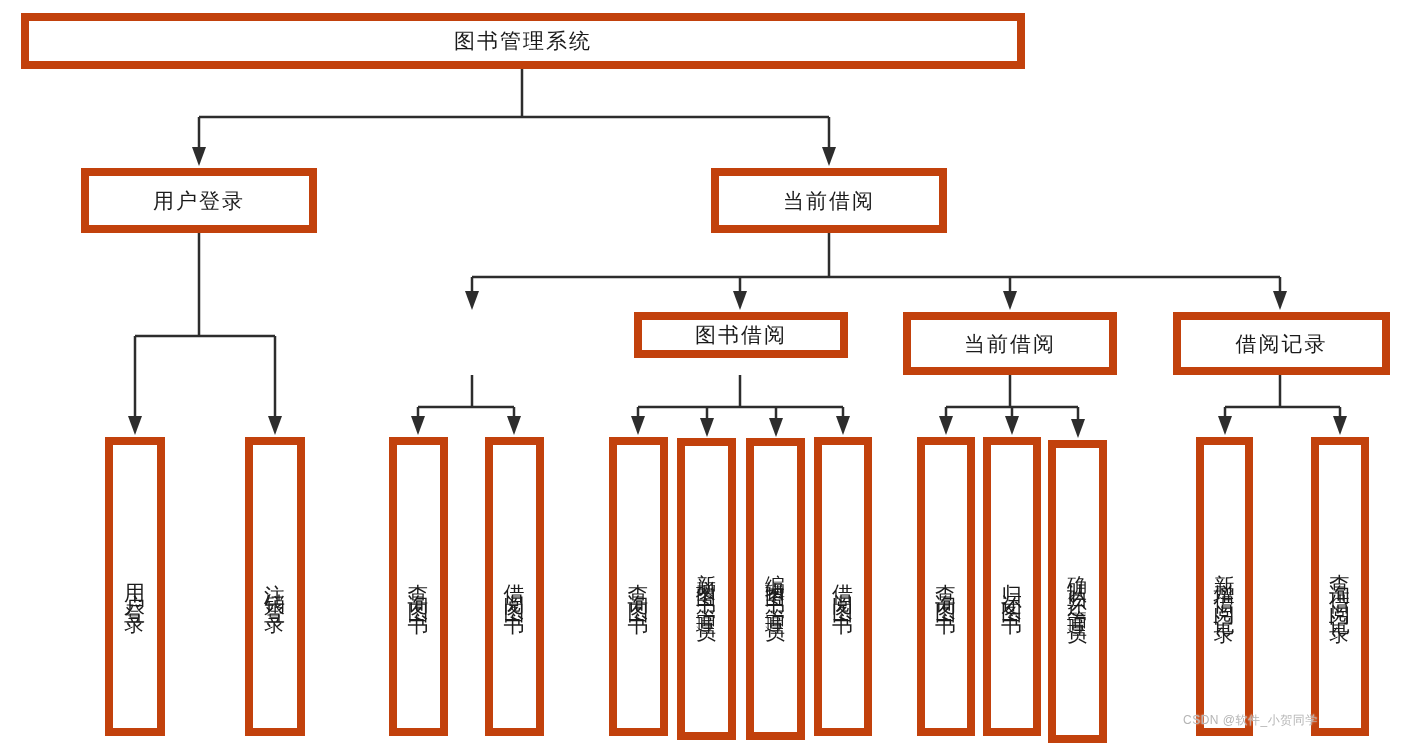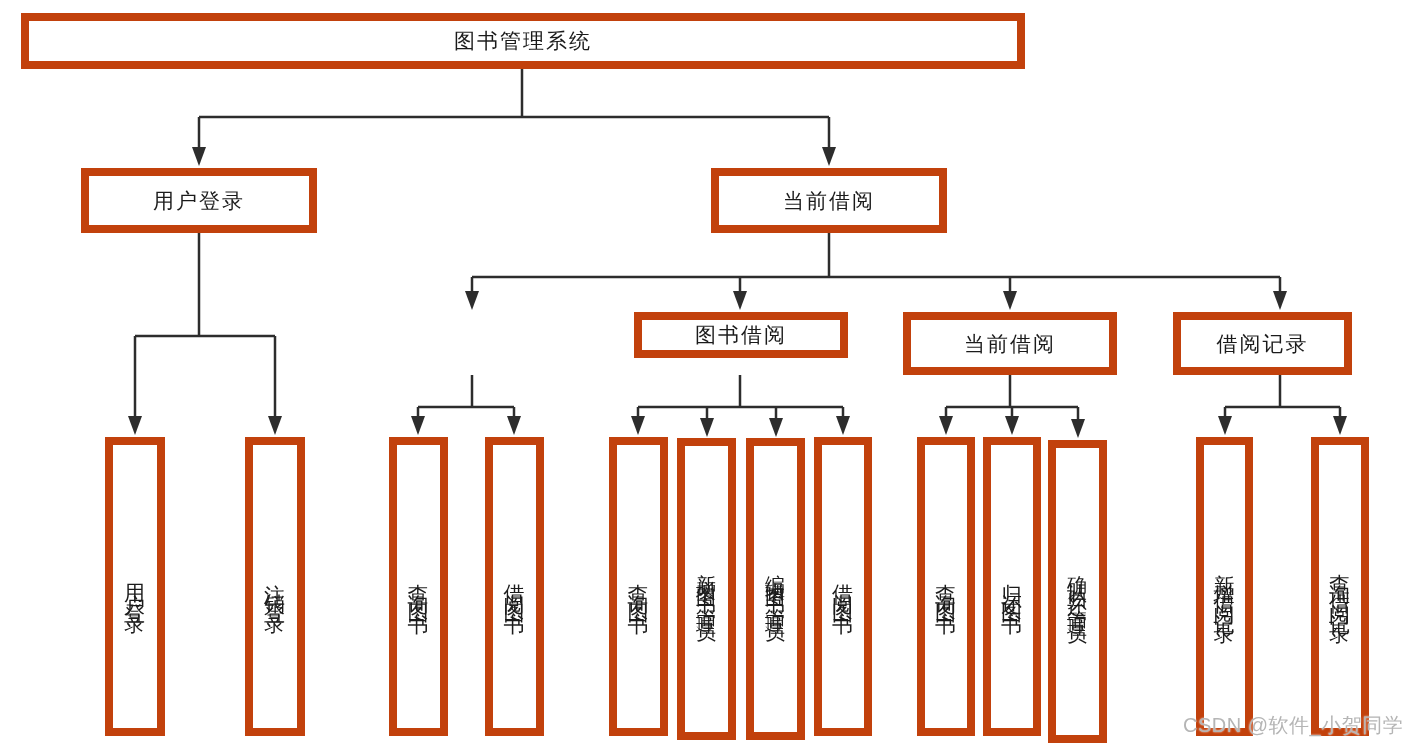--- a/index.html
+++ b/index.html
@@ -18,38 +18,38 @@
     font-size:21px;letter-spacing:10px;line-height:1;white-space:nowrap;
   }
   .leaf--long span{font-size:20px;letter-spacing:7px;}
   
   .root            {left:21px;  top:13px;  width:1004px;height:56px;}
   .n-user-login    {left:81px;  top:168px; width:236px; height:65px;}
   .n-book-mgmt     {left:711px; top:168px; width:236px; height:65px;}
   .n-new-book      {left:362px; top:312px; width:221px; height:63px;}
   .n-book-borrow   {left:634px; top:312px; width:214px; height:46px;}
   .n-current-borrow{left:903px; top:312px; width:214px; height:63px;}
-  .n-borrow-records{left:1173px;top:312px; width:179px; height:63px;}
+  .n-borrow-records{left:1173px;top:312px; width:217px; height:63px;}
   
   .l-login     {left:105px; top:437px;width:60px;height:299px;}
   .l-logout    {left:245px; top:437px;width:60px;height:299px;}
   .l-nb-query  {left:389px; top:437px;width:59px;height:299px;}
   .l-nb-borrow {left:485px; top:437px;width:59px;height:299px;}
   .l-bb-query  {left:609px; top:437px;width:59px;height:299px;}
   .l-bb-add    {left:677px; top:438px;width:59px;height:302px;}
   .l-bb-edit   {left:746px; top:438px;width:59px;height:302px;}
   .l-bb-borrow {left:814px; top:437px;width:58px;height:299px;}
   .l-cb-query  {left:917px; top:437px;width:58px;height:299px;}
   .l-cb-return {left:983px; top:437px;width:58px;height:299px;}
   .l-cb-confirm{left:1048px;top:440px;width:59px;height:303px;}
   .l-br-add    {left:1196px;top:437px;width:57px;height:299px;}
   .l-br-query  {left:1311px;top:437px;width:58px;height:299px;}
   .watermark{
     position:absolute;left:1183px;top:712px;z-index:5;
-    font-size:20px;color:#b5b5b5;letter-spacing:0.5px;white-space:nowrap;
+    font-size:12px;color:#b5b5b5;letter-spacing:0.5px;white-space:nowrap;
     text-shadow:0 0 2px #ffffff;
   }
 </style>
 </head>
 <body>
 
 <div class="stage">
 
   <svg class="wires" width="1405" height="747" viewBox="0 0 1405 747">
     <g stroke="#2d2d2d" stroke-width="2.5" fill="none">

